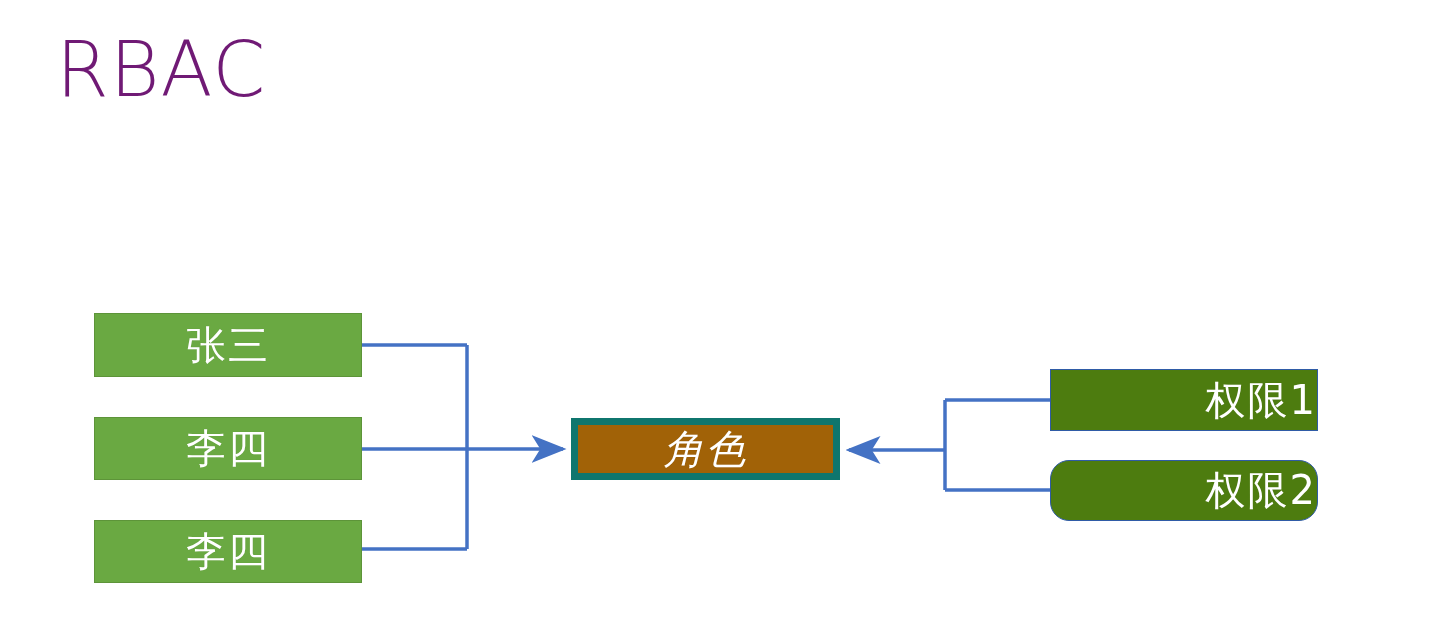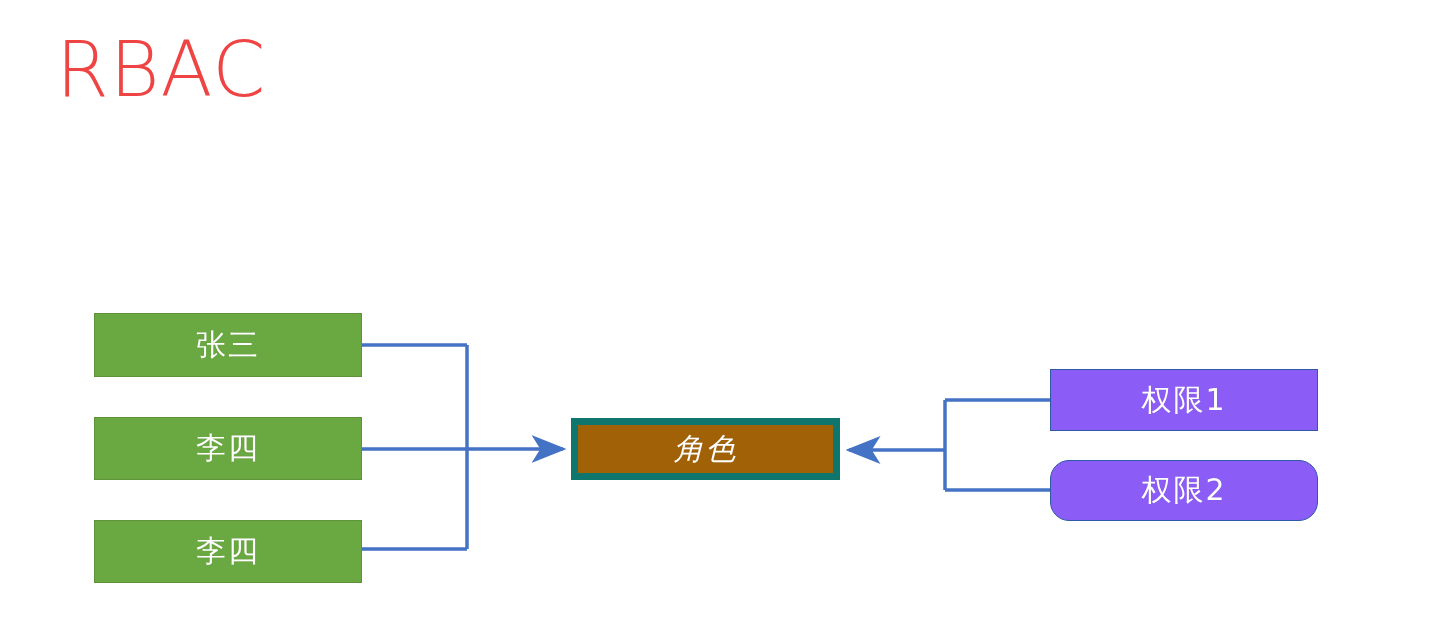--- a/index.html
+++ b/index.html
@@ -21,49 +21,50 @@
     background: #ffffff;
   }
   #page-title {
     position: absolute;
     left: 56px;
     top: 32px;
     font-size: 76px;
     line-height: 1.0;
     font-weight: 300;
     letter-spacing: 1px;
-    color: #ef4444;
+    color: #701a75;
     font-family: "DejaVu Sans", "Liberation Sans", sans-serif;
     white-space: nowrap;
   }
   .node {
     position: absolute;
     box-sizing: border-box;
     display: flex;
     align-items: center;
     justify-content: center;
     color: #ffffff;
-    font-size: 30px;
+    font-size: 40px;
     letter-spacing: 2px;
     font-family: "DejaVu Sans", "Liberation Sans", sans-serif;
     text-shadow: 0 0 1px rgba(0,0,0,0.12);
     user-select: none;
   }
   .node.green {
     background: #6aa942;
     border: 1px solid #5d9439;
   }
   .node.orange {
     background: #a16207;
     border: 7px solid #0f766e;
     font-style: italic;
   }
   .node.blue {
-    background: #8b5cf6;
+    background: #4d7c0f;
     border: 1px solid #2f5ba6;
+    justify-content: flex-end;
   }
   #connectors {
     position: absolute;
     left: 0;
     top: 0;
     width: 1430px;
     height: 626px;
     pointer-events: none;
   }
 </style>

